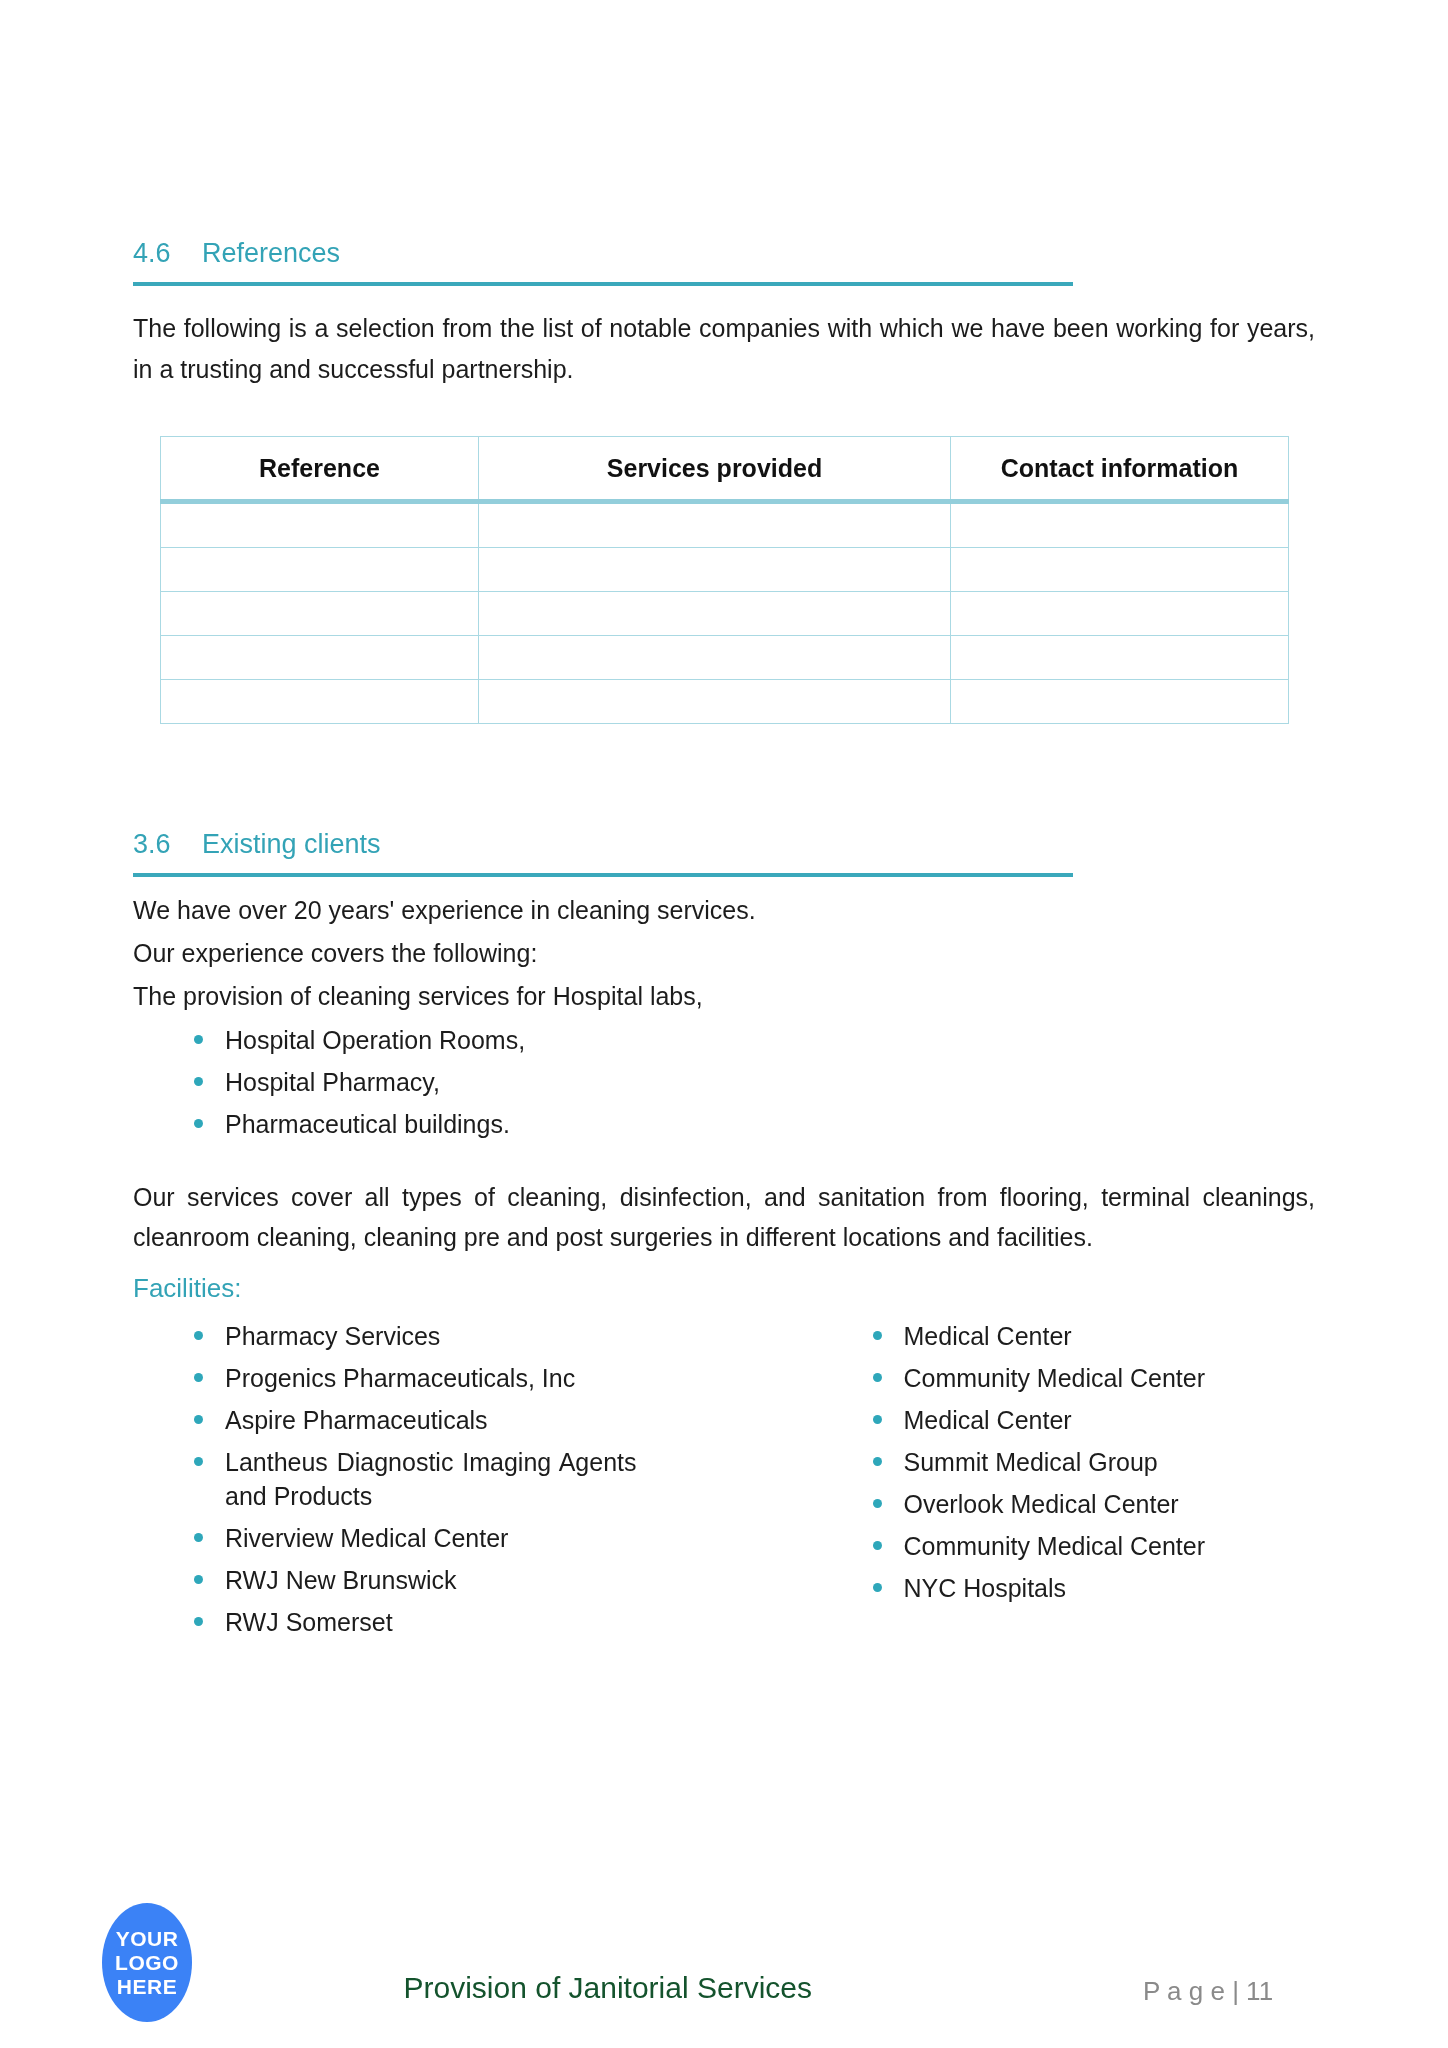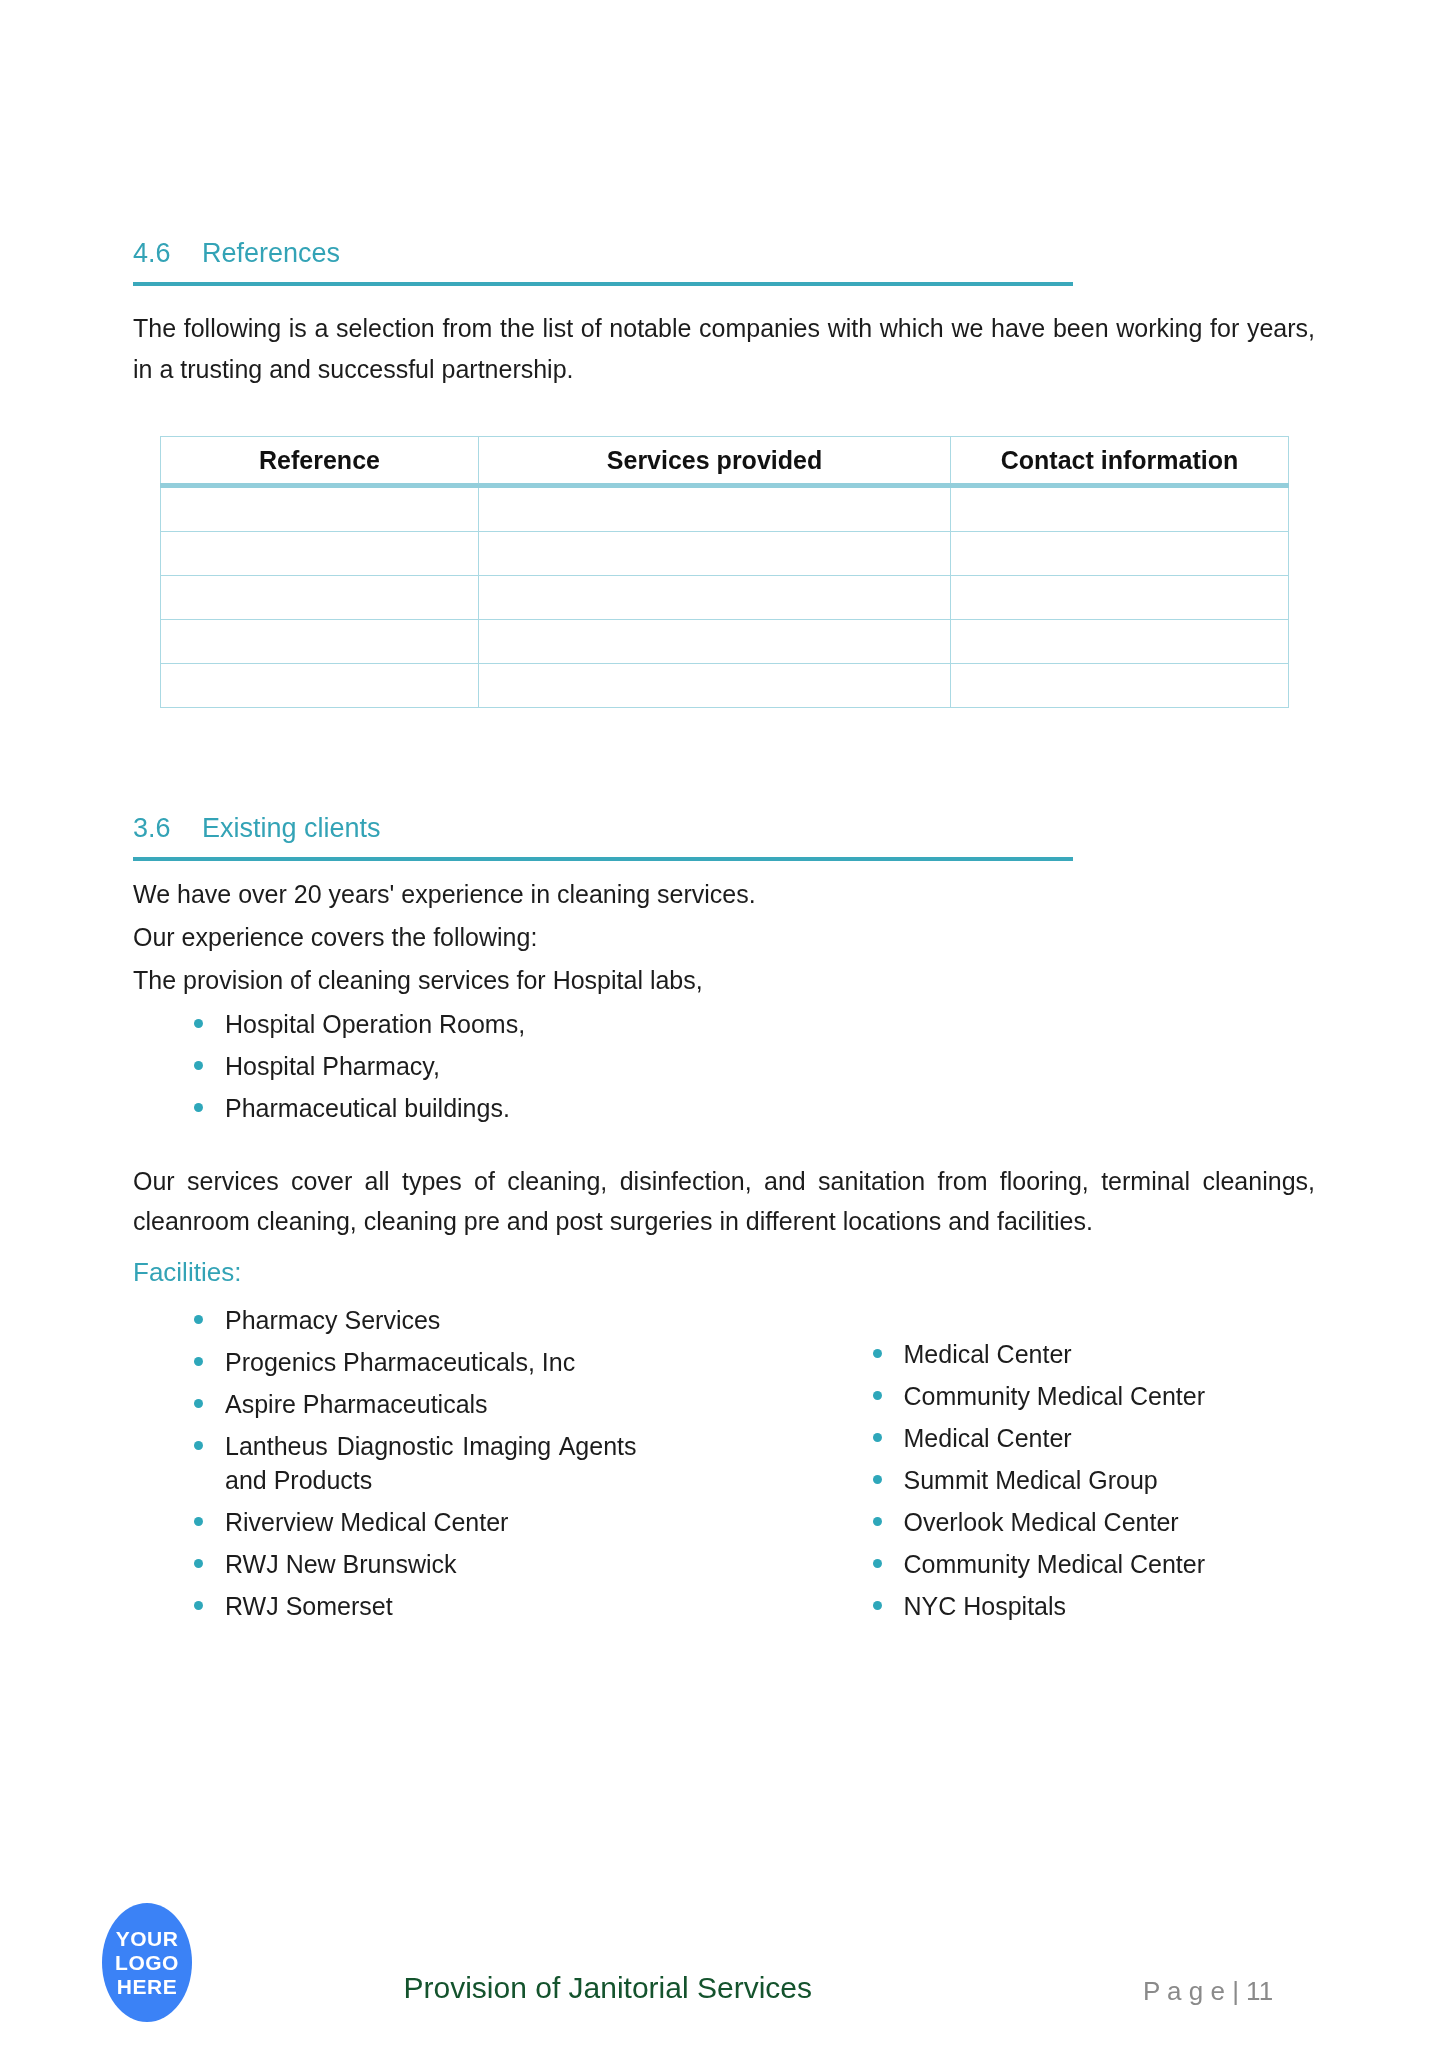--- a/index.html
+++ b/index.html
@@ -39,21 +39,21 @@
 
   table.ref-table {
     border-collapse:collapse;
     table-layout:fixed;
     margin:46px 0 0 27px;
     width:1128px;
   }
   table.ref-table th {
     font-size:25px; font-weight:bold; color:#111111;
     text-align:center; vertical-align:middle;
-    height:46px; padding:0;
+    height:46px; padding:8px;
     border:1px solid #aad9e3;
     border-bottom:5px solid #93cedb;
   }
   table.ref-table td {
     height:43px; padding:0;
     border:1px solid #aad9e3;
   }
 
   ul.bullets {
     list-style:none;
@@ -76,21 +76,21 @@
     border-radius:50%;
     background:#2ea7ba;
   }
 
   .facilities-label {
     margin-top:16px;
     font-size:26px;
     line-height:30px;
     color:#33a3b6;
   }
-  .fac-cols { display:flex; align-items:flex-end; }
+  .fac-cols { display:flex; align-items:flex-start; }
   ul.fac-left  { width:505px; margin-top:16px; }
   ul.fac-right { width:505px; margin-top:16px; margin-left:175px; }
   ul.fac-left li.wrap2 { text-align:justify; }
 
   .logo {
     position:absolute;
     left:102px; top:1903px;
     width:90px; height:119px;
     background:#3b82f6;
     border-radius:50%;

